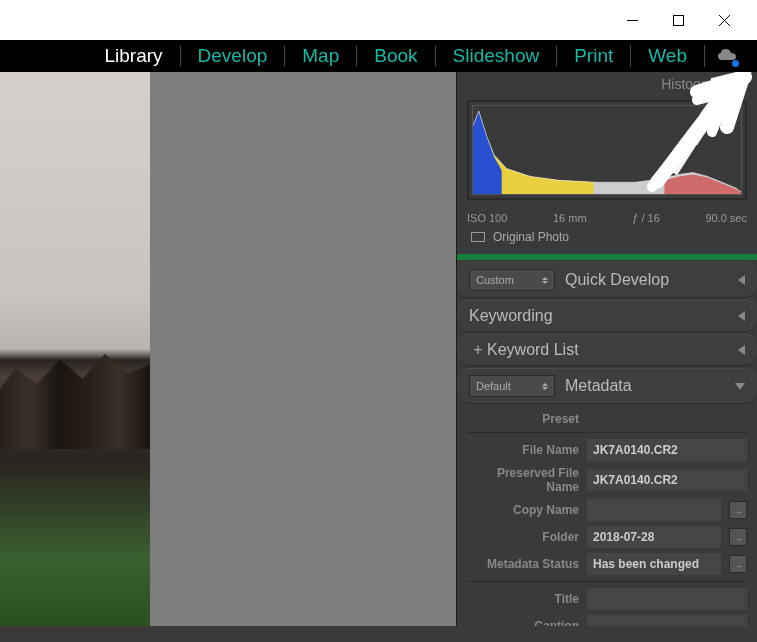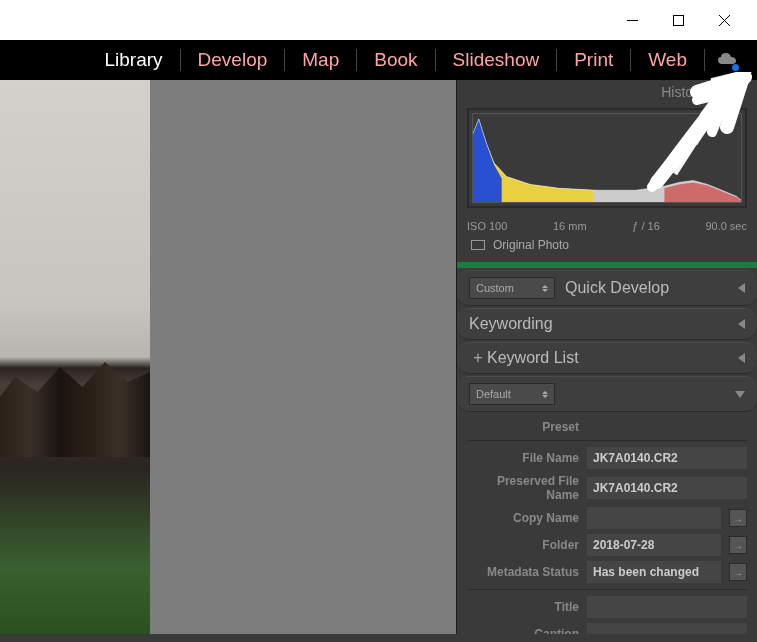--- a/index.html
+++ b/index.html
@@ -4,22 +4,22 @@
   <style>
     * { margin: 0; padding: 0; box-sizing: border-box; font-family: "Segoe UI", Arial, sans-serif; }
     body { width: 757px; height: 642px; overflow: hidden; background: #3a3a3a; }
     
     
     .titlebar { height: 40px; background: #fff; display: flex; justify-content: flex-end; align-items: center; padding-right: 10px; }
     .titlebar-btn { width: 46px; height: 30px; display: flex; justify-content: center; align-items: center; font-size: 14px; cursor: default; }
     .titlebar-btn svg { stroke: #000; }
     
     
-    .module-bar { height: 40px; background: #000; display: flex; justify-content: flex-end; align-items: center; padding: 0 20px; gap: 0; }
-    .module-item { color: #fca5a5; font-size: 19px; padding: 0 17px; border-right: 1px solid #444; cursor: pointer; line-height: 22px; }
+    .module-bar { height: 32px; background: #000; display: flex; justify-content: flex-end; align-items: center; padding: 0 20px; gap: 0; }
+    .module-item { color: #14b8a6; font-size: 19px; padding: 0 17px; border-right: 1px solid #444; cursor: pointer; line-height: 22px; }
     .module-item:last-of-type { border-right: 1px solid #444; }
     .module-item.active { color: #fff; font-weight: 500; }
     .cloud-icon { margin-left: 12px; color: #888; font-size: 18px; position: relative; }
     .cloud-icon::after { content: ""; position: absolute; bottom: 0; right: -2px; width: 7px; height: 7px; background: #1473e6; border-radius: 50%; }
     
     
     .main { display: flex; height: calc(642px - 88px); }
     .canvas { flex: 1; background: #7d7d7d; position: relative; overflow: hidden; }
     
     
@@ -161,20 +161,21 @@
     </div>
 
     <div class="panel-header with-select">
       <div class="mini-select">
         <span>Default</span>
         <span class="stepper">
             <span class="up"></span>
             <span class="down"></span>
           </span>
       </div>
+      <span class="panel-title">Metadata</span>
       <span class="panel-tri"></span>
     </div>
 
     <div class="meta-body">
       <div class="meta-row">
         <span class="meta-label">Preset</span>
       </div>
       <div class="meta-sep"></div>
       <div id="meta-rows-1">
           <div class="meta-row">

